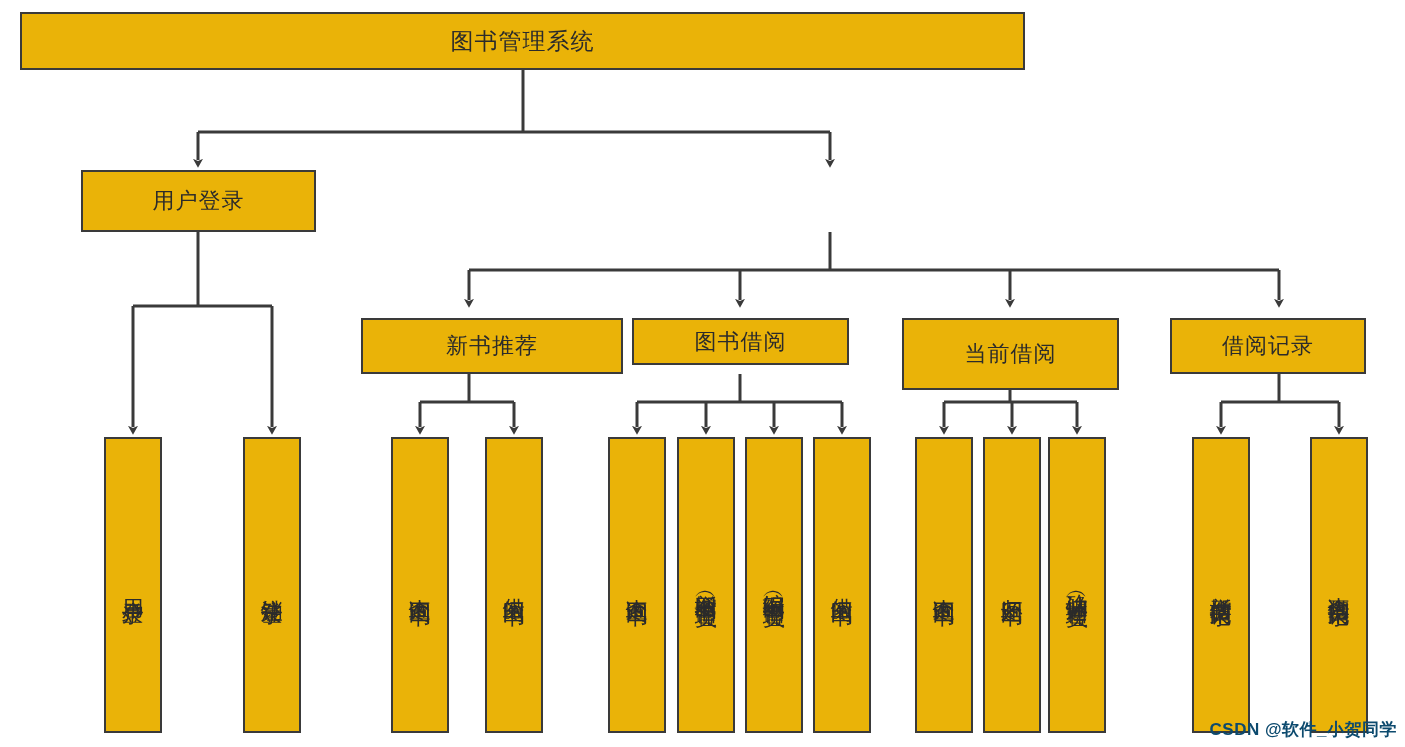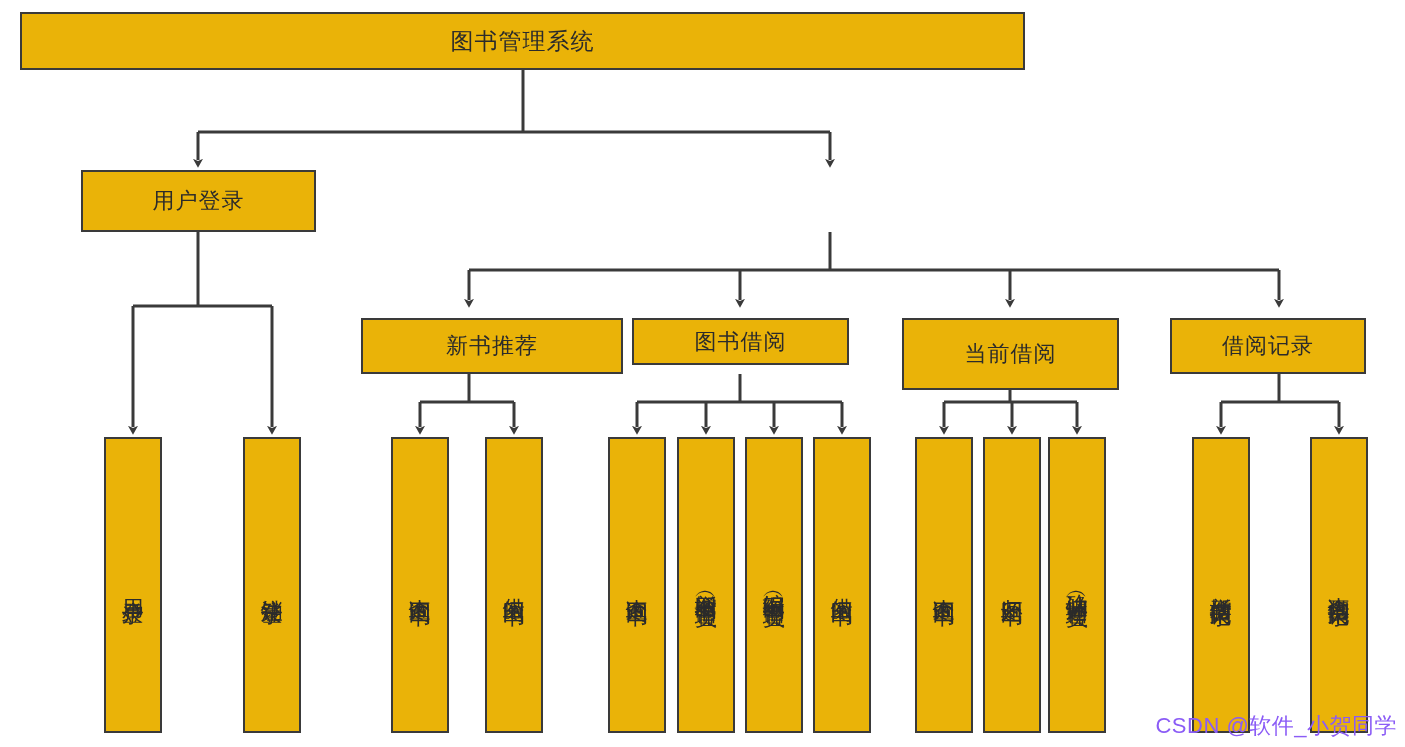--- a/index.html
+++ b/index.html
@@ -55,25 +55,26 @@
     font-size:22px;
     line-height:1.16;
     letter-spacing:2px;
     white-space:pre;
     max-height:282px;
   }
   #watermark{
     position:absolute;
     right:8px;
     bottom:6px;
-    font-size:22px;
-    color:#8b5cf6;
+    font-size:17px;
+    color:#0c4a6e;
     letter-spacing:0.5px;
     z-index:5;
     user-select:none;
+    font-weight:bold;
   }
 </style>
 </head>
 <body>
 
 <div id="canvas">
 
   <svg id="wires" viewBox="0 0 1405 747" width="1405" height="747" xmlns="http://www.w3.org/2000/svg">
     <defs>
       <marker id="arw" markerWidth="9" markerHeight="10" refX="1.2" refY="5" orient="auto" markerUnits="userSpaceOnUse">

